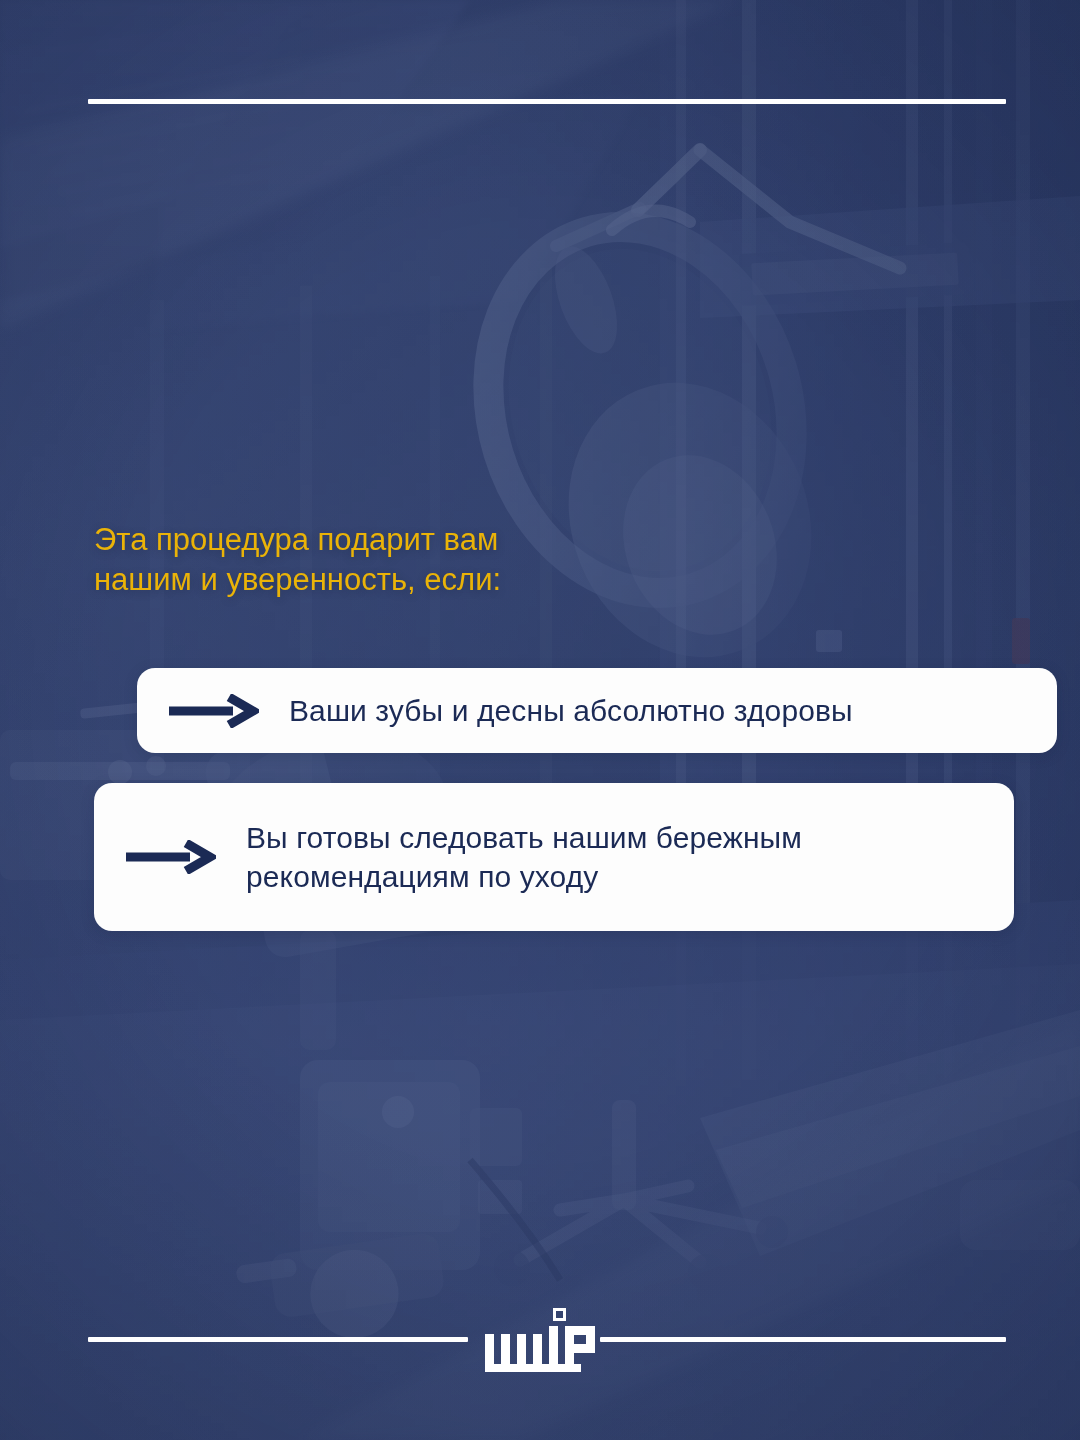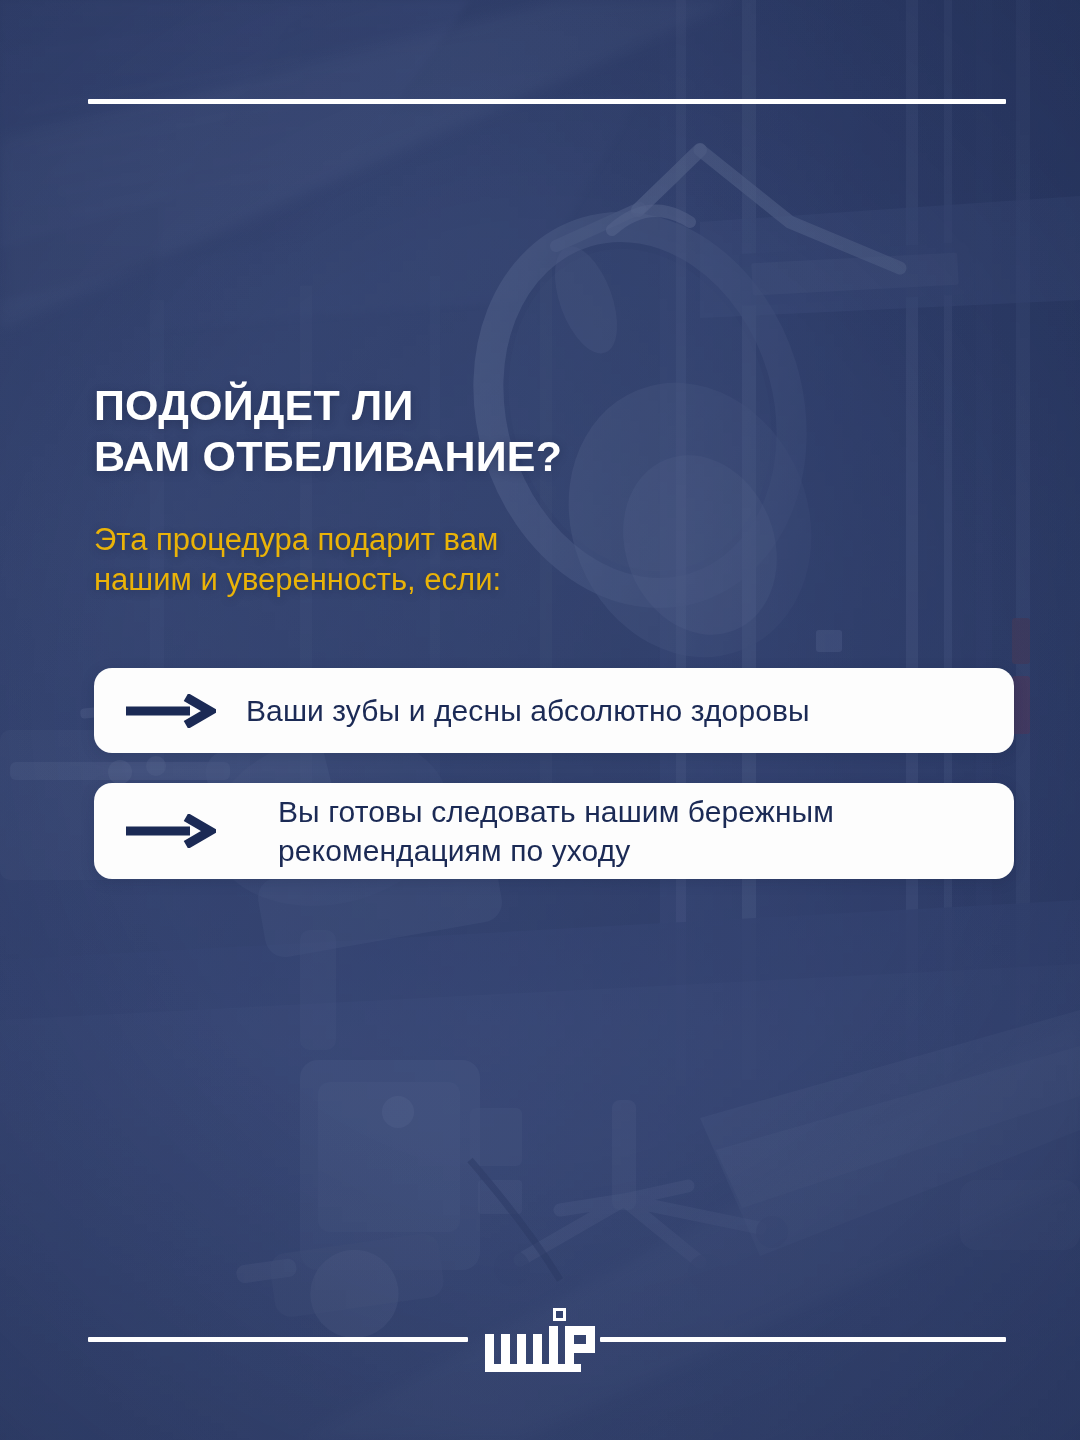--- a/index.html
+++ b/index.html
@@ -94,22 +94,22 @@
   .card {
     display:flex;
     align-items:center;
     background:#fdfdfd;
     border-radius:18px;
     width:920px;
     padding:0 28px 0 30px;
     margin-bottom:30px;
     box-shadow:0 3px 14px rgba(16,26,56,0.18);
   }
-  .card-1, .card-2 { height:85px; }
-  .card-3 { height:96px;gap:32px; }
+  .card-1, .card-2 { height:85px;margin-left:43px; }
+  .card-3 { height:148px; }
 
   .arrow-wrap {
     flex:0 0 auto;
     width:122px;
     display:flex;
     align-items:center;
   }
   .arrow-wrap svg { display:block; }
 
   .card-text {
@@ -282,24 +282,20 @@
         <polygon points="300,1440 1080,1020 1080,1180 520,1440" fill="#7789b6"></polygon>
       </g>
     </svg>
   </div>
 
   <div class="bg-tint"></div>
   <div class="bg-vignette"></div>
 
   <div class="rule rule-top"></div>
 
-  <h1 class="headline">
-    <span class="l1">ПОДОЙДЕТ ЛИ</span>
-    <span class="l2">ВАМ ОТБЕЛИВАНИЕ?</span>
-  </h1>
 
   <p class="subtitle">
     <span class="l1">Эта процедура подарит вам</span>
     <span class="l2">нашим и уверенность, если:</span>
   </p>
 
   <div class="cards">
 
     <div class="card card-1">
       <span class="arrow-wrap">

